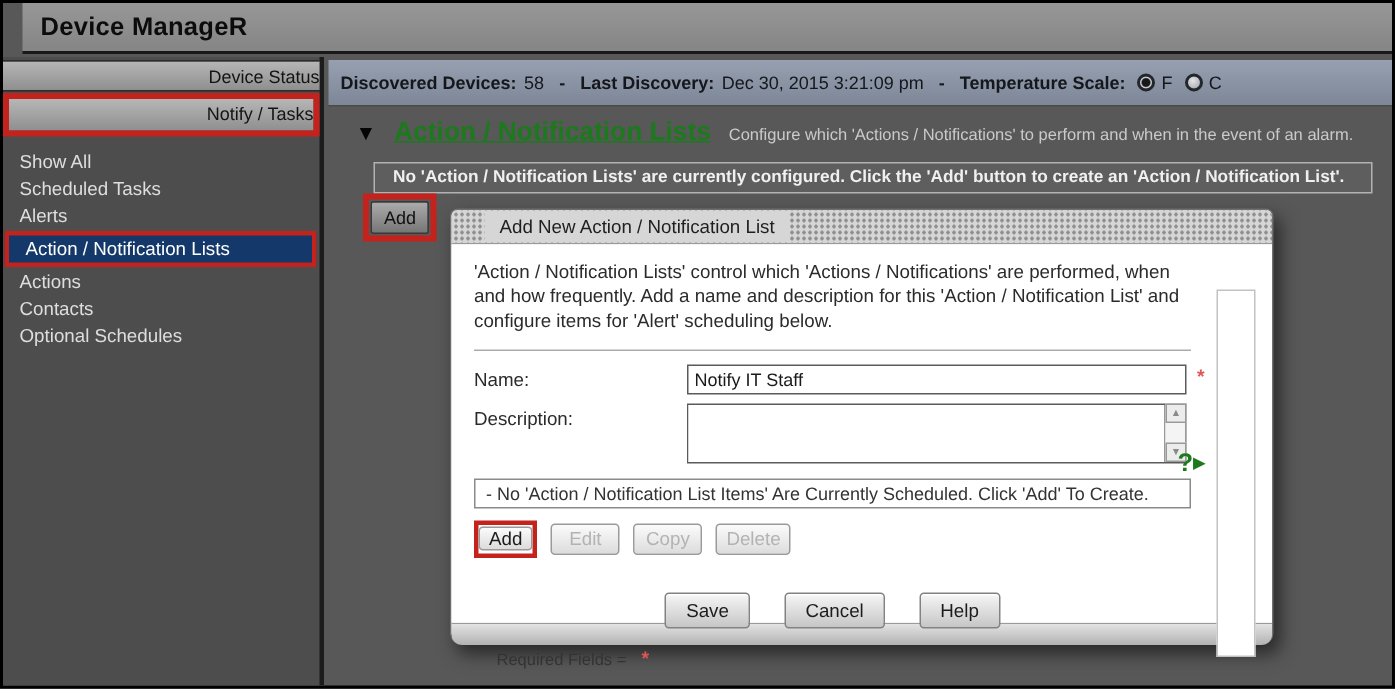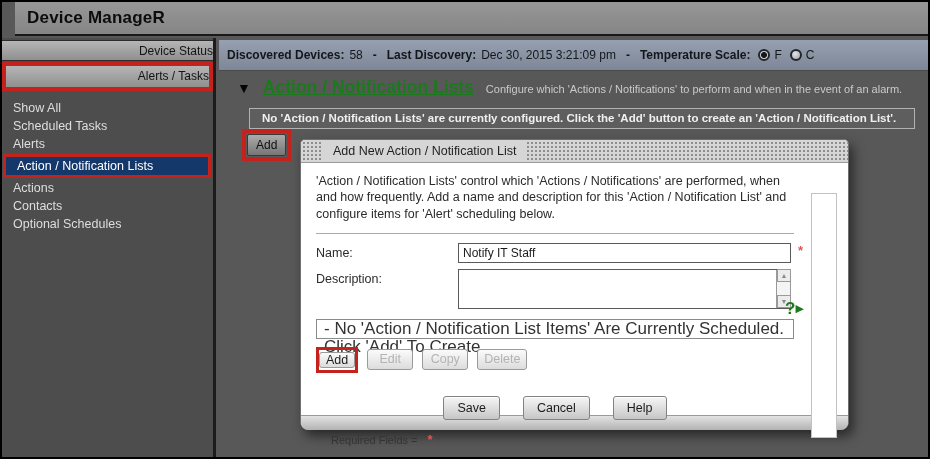--- a/index.html
+++ b/index.html
@@ -106,21 +106,21 @@
   #desc-box { width:333px; height:40px; border:1px solid #5a5a5a; display:flex; background:#fff; }
   #desc-text { flex:1; border:none; outline:none; resize:none; font-family:"Liberation Sans", sans-serif; font-size:12px; }
   #desc-scroll { width:14px; border-left:1px solid #999; display:flex; flex-direction:column; }
   #desc-scroll .sbtn {
     height:13px; background:#ececec; border:1px solid #9a9a9a; margin:-1px -1px 0 0;
     font-size:7px; color:#8a8a8a; text-align:center; line-height:12px; cursor:pointer;
   }
   #desc-scroll .strack { flex:1; background:#f4f4f4; border-right:1px solid #9a9a9a; margin-right:-1px; }
   #items-msg {
     width:478px; height:20px; border:1px solid #8a8a8a; background:#fff;
-    font-size:17px; color:#333; line-height:18px; padding-left:7px; margin:10px 0 8px 0;
+    font-size:12px; color:#333; line-height:18px; padding-left:7px; margin:10px 0 8px 0;
   }
   #item-btn-row { display:flex; align-items:center; }
   .dlg-btn {
     min-width:46px; height:21px; padding:0 6px; margin-right:9px;
     background:linear-gradient(#fbfbfb,#dcdcdc);
     border:1px solid #9a9a9a; border-radius:3px;
     font-size:12.5px; color:#1c1c1c; line-height:19px; text-align:center; cursor:pointer;
   }
   .dlg-btn.disabled { color:#b3b3b3; cursor:default; }
   #dlg-add-wrap { border:3px solid #c4231d; margin-right:9px; }
@@ -150,21 +150,21 @@
 <body>
 
 <div id="frame">
 
   <div id="app-header">
     <span class="title">Device ManageR</span>
   </div>
 
   <div id="sidebar">
     <div class="side-header">Device Status</div>
-    <div class="side-header hl">Alerts / Tasks</div>
+    <div class="side-header hl">Notify / Tasks</div>
     <div id="side-items">
       <div class="side-item">Show All</div>
       <div class="side-item">Scheduled Tasks</div>
       <div class="side-item">Alerts</div>
       <div class="side-item selected">Action / Notification Lists</div>
       <div class="side-item">Actions</div>
       <div class="side-item">Contacts</div>
       <div class="side-item">Optional Schedules</div>
     </div>
   </div>

